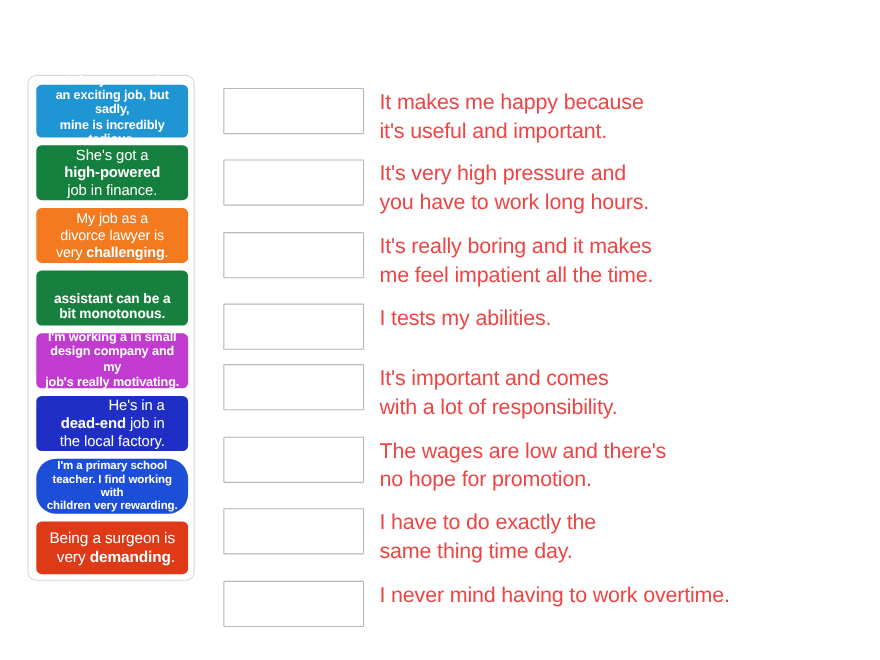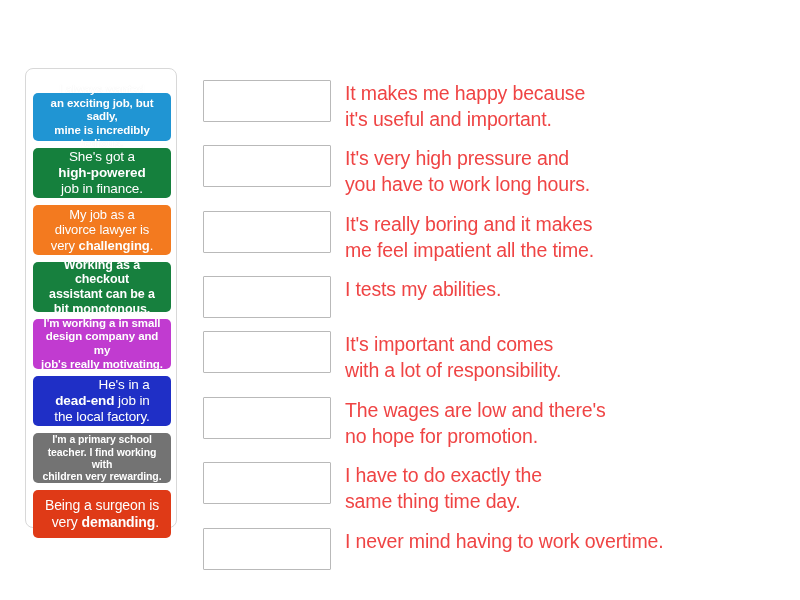--- a/index.html
+++ b/index.html
@@ -28,21 +28,21 @@
   .tiles-panel {
     position: absolute;
     left: 25px;
     top: 68px;
     width: 152px;
     height: 460px;
     border: 1px solid #d8d8d8;
     border-radius: 8px;
     background: #ffffff;
     box-sizing: border-box;
-    padding: 24px 7px;
+    padding: 8px 7px;
   }
 
   .tile {
     width: 138px;
     border-radius: 5px;
     color: #ffffff;
     text-align: center;
     box-sizing: border-box;
     display: flex;
     align-items: center;
@@ -116,29 +116,29 @@
   <div class="tile tile-0" style="background: rgb(32, 149, 211);">
         <span class="t-text"><span>I always wanted</span><br><span>an exciting job, but sadly,</span><br><span>mine is incredibly </span><b>tedious</b><span>.</span></span>
       </div>
       <div class="tile tile-1" style="background: #15803d;">
         <span class="t-text"><span>She's got a</span><br><b>high-powered</b><br><span>job in finance.</span></span>
       </div>
       <div class="tile tile-2" style="background: rgb(243, 122, 31);">
         <span class="t-text"><span>My job as a</span><br><span>divorce lawyer is</span><br><span>very </span><b>challenging</b><span>.</span></span>
       </div>
       <div class="tile tile-3" style="background: rgb(23, 128, 62);">
-        <span class="t-text"><span>Working as a checkout</span><br><span>assistant can be a</span><br><span>bit </span><b>monotonous</b><span>.</span></span>
+        <span class="t-text"><br><span>assistant can be a</span><br><span>bit </span><b>monotonous</b><span>.</span></span>
       </div>
       <div class="tile tile-4" style="background: rgb(193, 59, 208);">
         <span class="t-text"><span>I'm working a in small</span><br><span>design company and my</span><br><span>job's really </span><b>motivating</b><span>.</span></span>
       </div>
       <div class="tile tile-5" style="background: rgb(31, 47, 198);">
         <span class="t-text"><span>He's in a</span><br><b>dead-end</b><span> job in</span><br><span>the local factory.</span></span>
       </div>
-      <div class="tile tile-6" style="background: #737373;">
+      <div class="tile tile-6" style="background: #1d4ed8; border-radius: 18px;">
         <span class="t-text"><span>I'm a primary school</span><br><span>teacher. I find working with</span><br><span>children very </span><b>rewarding</b><span>.</span></span>
       </div>
       <div class="tile tile-7" style="background: rgb(223, 58, 23);">
         <span class="t-text"><span>Being a surgeon is</span><br><span>very </span><b>demanding</b><span>.</span></span>
       </div>
     </div>
 
   <div class="rows" id="rows">
 
   <div class="row">

